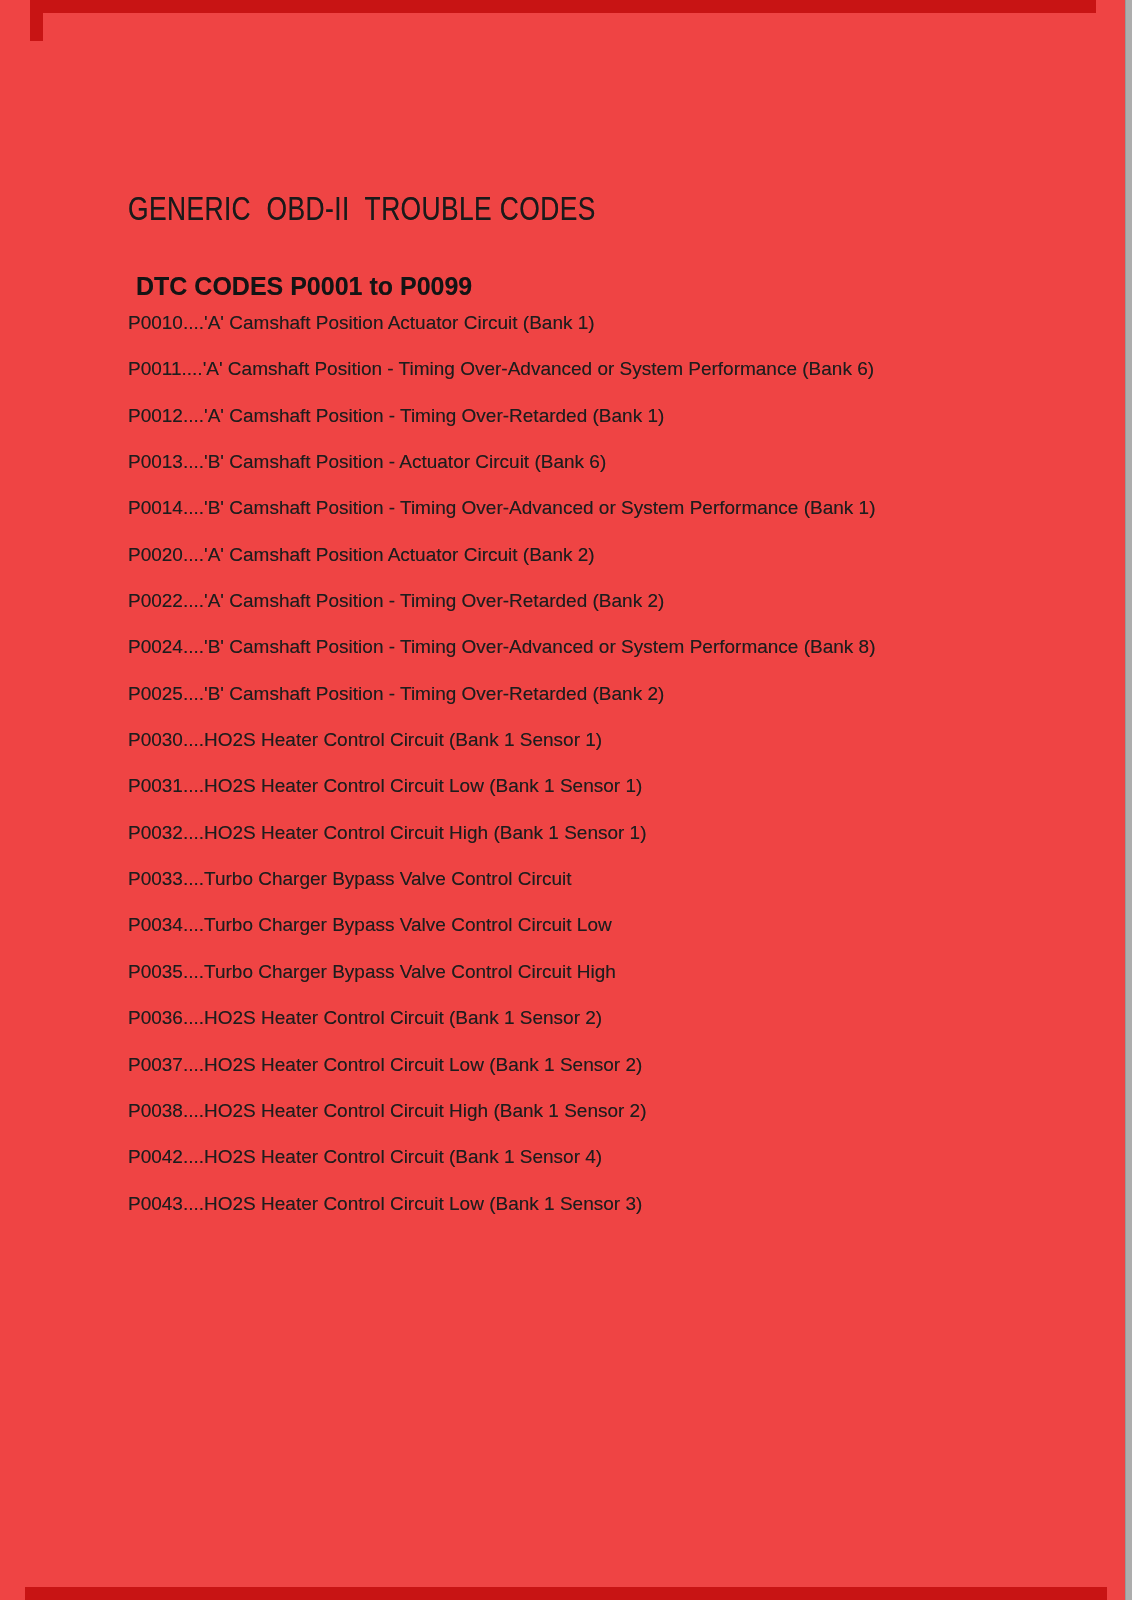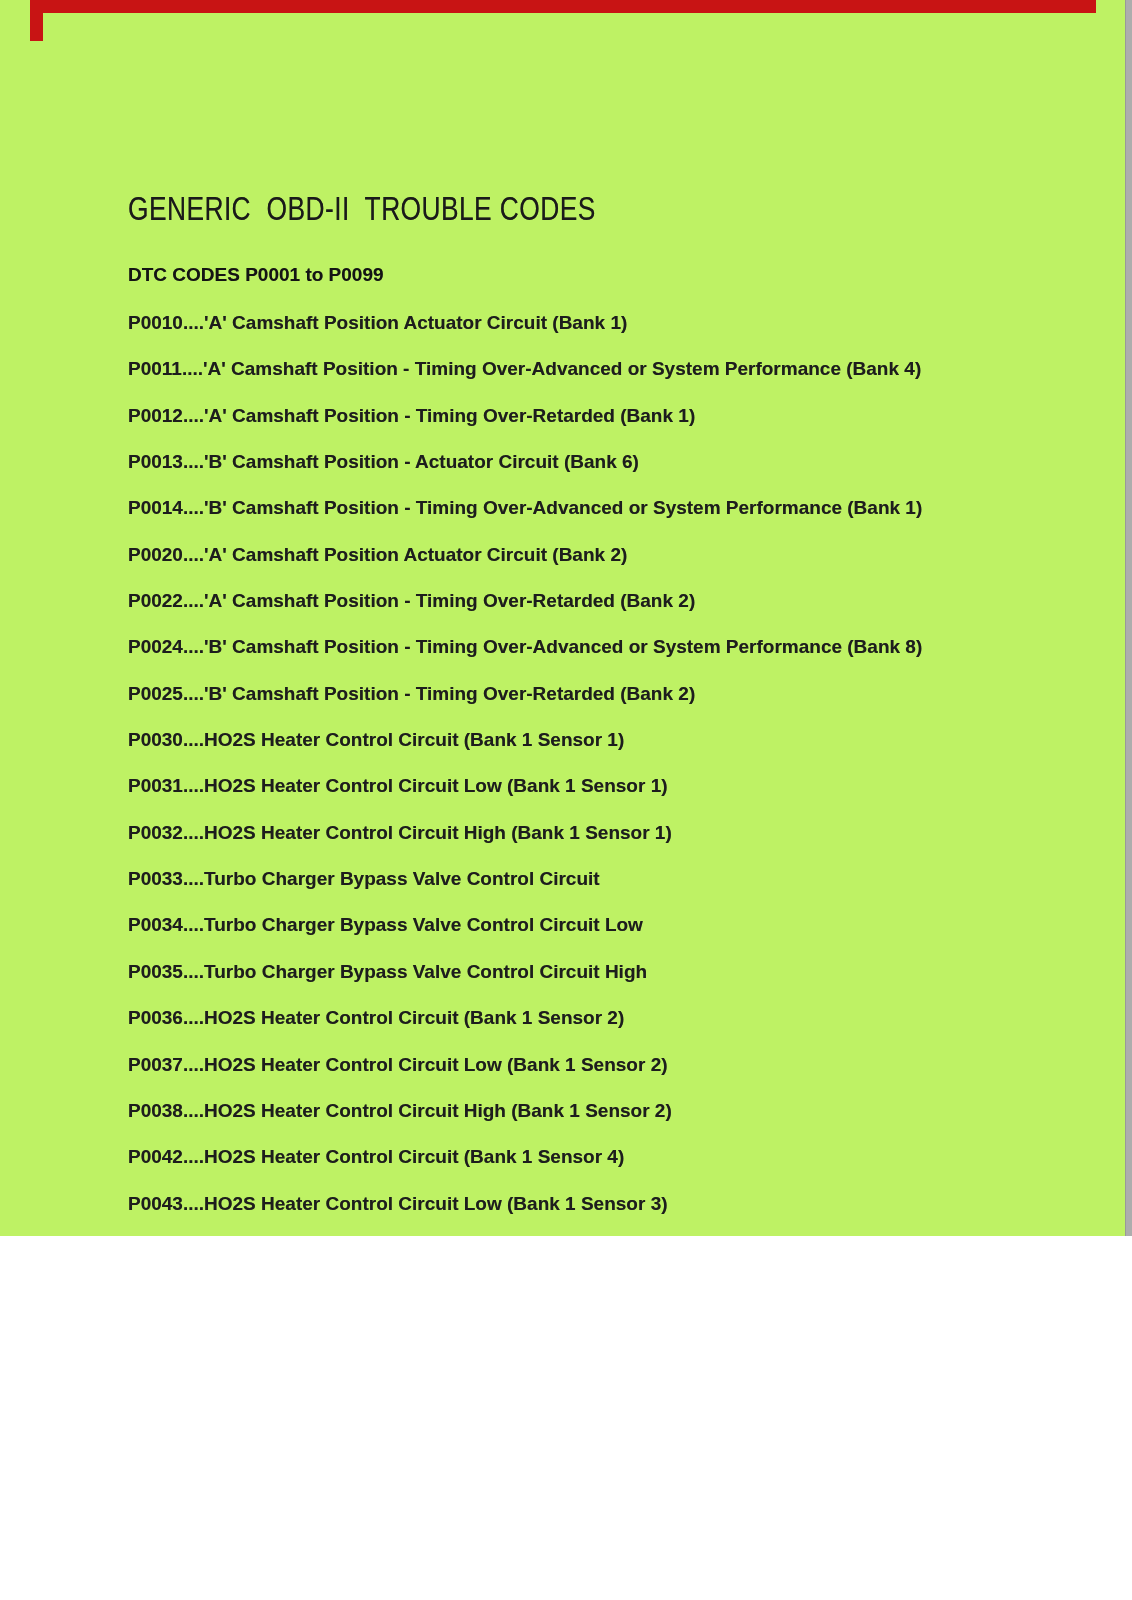--- a/index.html
+++ b/index.html
@@ -8,59 +8,59 @@
     height: 1600px;
     background: #ffffff;
     font-family: "Liberation Sans", sans-serif;
     color: #1d1d1d;
     position: relative;
     overflow: hidden;
   }
   .page {
     position: absolute;
     left: 0; top: 0;
-    width: 1132px; height: 1236px;
-    background: #bef264;
+    width: 1132px; height: 1600px;
+    background: #ef4444;
     overflow: hidden;
   }
   .title {
     position: absolute;
     left: 128px;
     top: 190px;
     margin: 0;
     font-size: 33px;
     font-weight: 400;
     letter-spacing: 0.5px;
     color: #1a1a1a;
     white-space: pre;
     transform: scaleX(0.80);
     transform-origin: 0 50%;
     text-shadow: 0 0 0.5px rgba(25,25,25,0.55);
   }
   .subtitle {
     position: absolute;
     left: 128px;
     top: 264px;
-    margin: 0;
-    font-size: 19px;
+    margin: 8px;
+    font-size: 25px;
     font-weight: 700;
     color: #141414;
     white-space: pre;
     text-shadow: 0 0 0.4px rgba(25,25,25,0.45);
   }
   .codes {
     position: absolute;
     left: 128px;
     top: 300px;
   }
   .code-line {
     height: 46.35px;
     line-height: 46.35px;
     font-size: 19px;
-    font-weight: 700;
+    font-weight: 400;
     color: #1d1d1d;
     white-space: pre;
     text-shadow: 0 0 0.4px rgba(25,25,25,0.45);
   }
   
   .scan-top {
     position: absolute;
     left: 30px; top: 0;
     width: 1066px; height: 13px;
     background: #c81414;
@@ -93,21 +93,21 @@
   <div class="scan-top"></div>
   <div class="scan-left"></div>
   <div class="scan-bottom"></div>
   <div class="edge-strip"></div>
 
   <h1 class="title">GENERIC  OBD-II  TROUBLE CODES</h1>
   <h2 class="subtitle">DTC CODES P0001 to P0099</h2>
 
   <div class="codes" id="codes-list">
       <div class="code-line">P0010....'A' Camshaft Position Actuator Circuit (Bank 1)</div>
-      <div class="code-line">P0011....'A' Camshaft Position - Timing Over-Advanced or System Performance (Bank 4)</div>
+      <div class="code-line">P0011....'A' Camshaft Position - Timing Over-Advanced or System Performance (Bank 6)</div>
       <div class="code-line">P0012....'A' Camshaft Position - Timing Over-Retarded (Bank 1)</div>
       <div class="code-line">P0013....'B' Camshaft Position - Actuator Circuit (Bank 6)</div>
       <div class="code-line">P0014....'B' Camshaft Position - Timing Over-Advanced or System Performance (Bank 1)</div>
       <div class="code-line">P0020....'A' Camshaft Position Actuator Circuit (Bank 2)</div>
       <div class="code-line">P0022....'A' Camshaft Position - Timing Over-Retarded (Bank 2)</div>
       <div class="code-line">P0024....'B' Camshaft Position - Timing Over-Advanced or System Performance (Bank 8)</div>
       <div class="code-line">P0025....'B' Camshaft Position - Timing Over-Retarded (Bank 2)</div>
       <div class="code-line">P0030....HO2S Heater Control Circuit (Bank 1 Sensor 1)</div>
       <div class="code-line">P0031....HO2S Heater Control Circuit Low (Bank 1 Sensor 1)</div>
       <div class="code-line">P0032....HO2S Heater Control Circuit High (Bank 1 Sensor 1)</div>

